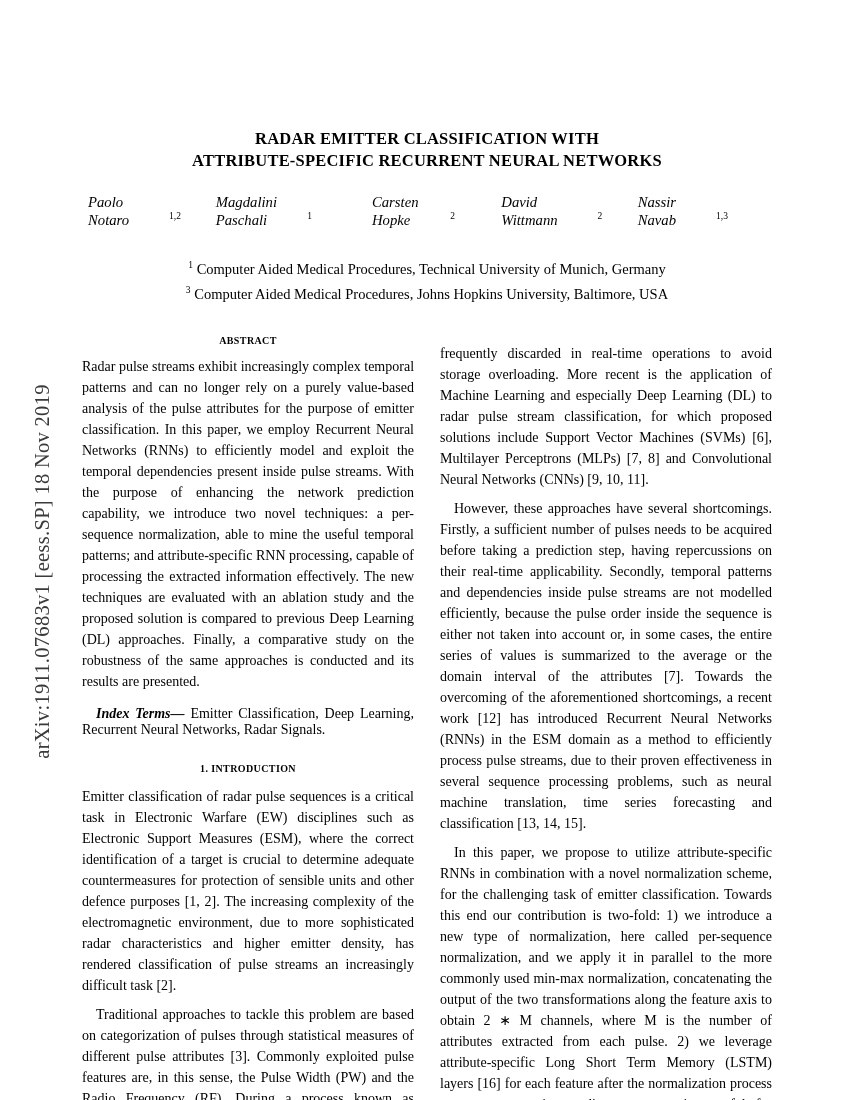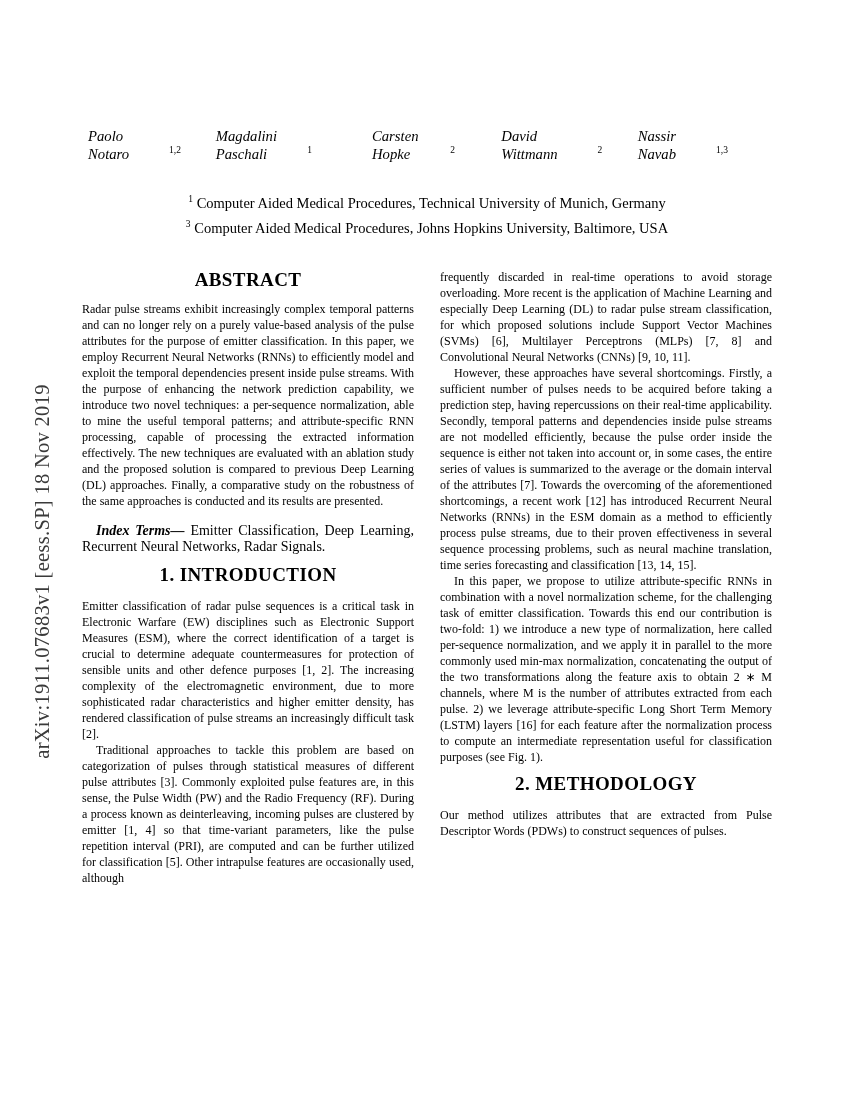--- a/index.html
+++ b/index.html
@@ -72,32 +72,32 @@
   .columns {
     display: flex;
     justify-content: space-between;
   }
   .col {
     width: 332px;
   }
   .sec-head {
     text-align: center;
     font-weight: bold;
-    font-size: 19px;
+    font-size: 10px;
     letter-spacing: 0.4px;
     margin: 0 0 10px 0;
   }
   .sec-head.num {
-    margin-top: 8px;
+    margin-top: 24px;
     margin-bottom: 12px;
   }
   p {
-    margin: 0 0 0 0;
-    font-size: 12px;
-    line-height: 16px;
+    margin: 8px 0 0 0;
+    font-size: 14px;
+    line-height: 21px;
     text-align: justify;
     text-justify: inter-word;
     hyphens: auto;
   }
   p + p { text-indent: 14px; }
   .abstract-body { text-indent: 0; }
   .index-terms {
     margin-top: 14px;
     text-indent: 14px;
     font-size: 14px;
@@ -109,20 +109,24 @@
 </style>
 </head>
 <body>
 
 <div class="page">
 
   <div class="arxiv-stamp">arXiv:1911.07683v1  [eess.SP]  18 Nov 2019</div>
 
   <div class="content">
 
+    <h1 class="title">
+      <span>RADAR EMITTER CLASSIFICATION WITH</span>
+      <span class="line2">ATTRIBUTE-SPECIFIC RECURRENT NEURAL NETWORKS</span>
+    </h1>
 
     <div class="authors">
       <span class="author"><span>Paolo Notaro</span><sup>1,2</sup></span>
       <span class="author"><span>Magdalini Paschali</span><sup>1</sup></span>
       <span class="author"><span>Carsten Hopke</span><sup>2</sup></span>
       <span class="author"><span>David Wittmann</span><sup>2</sup></span>
       <span class="author"><span>Nassir Navab</span><sup>1,3</sup></span>
     </div>
 
     <div class="affiliations">

